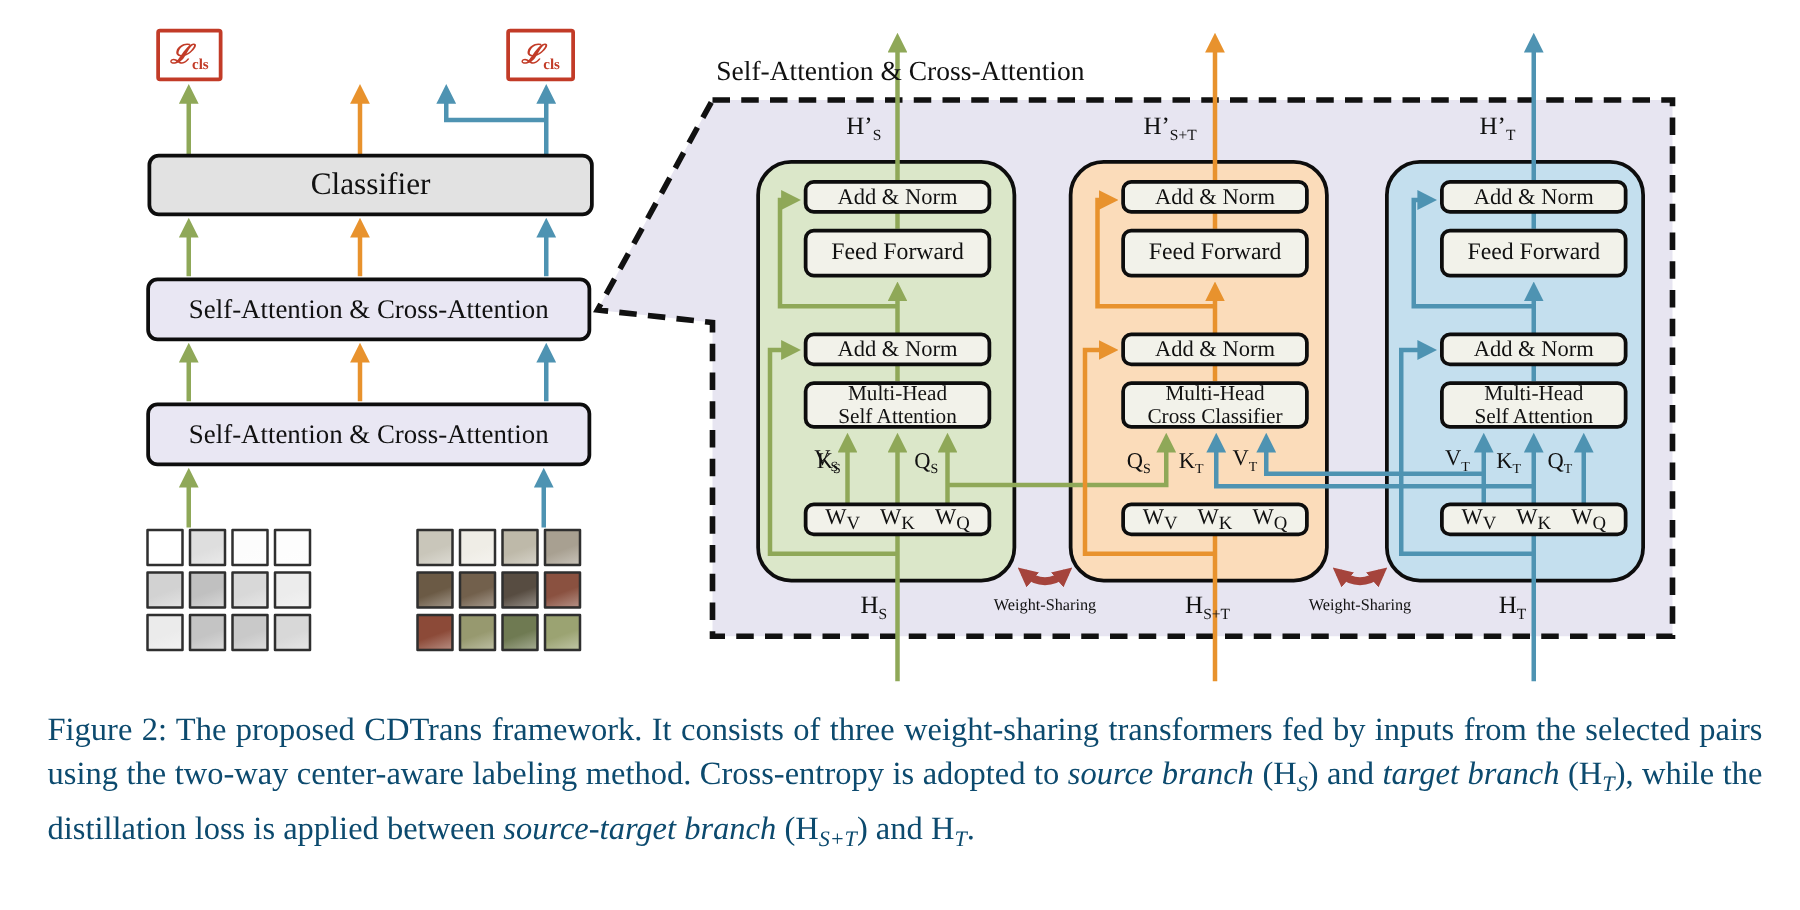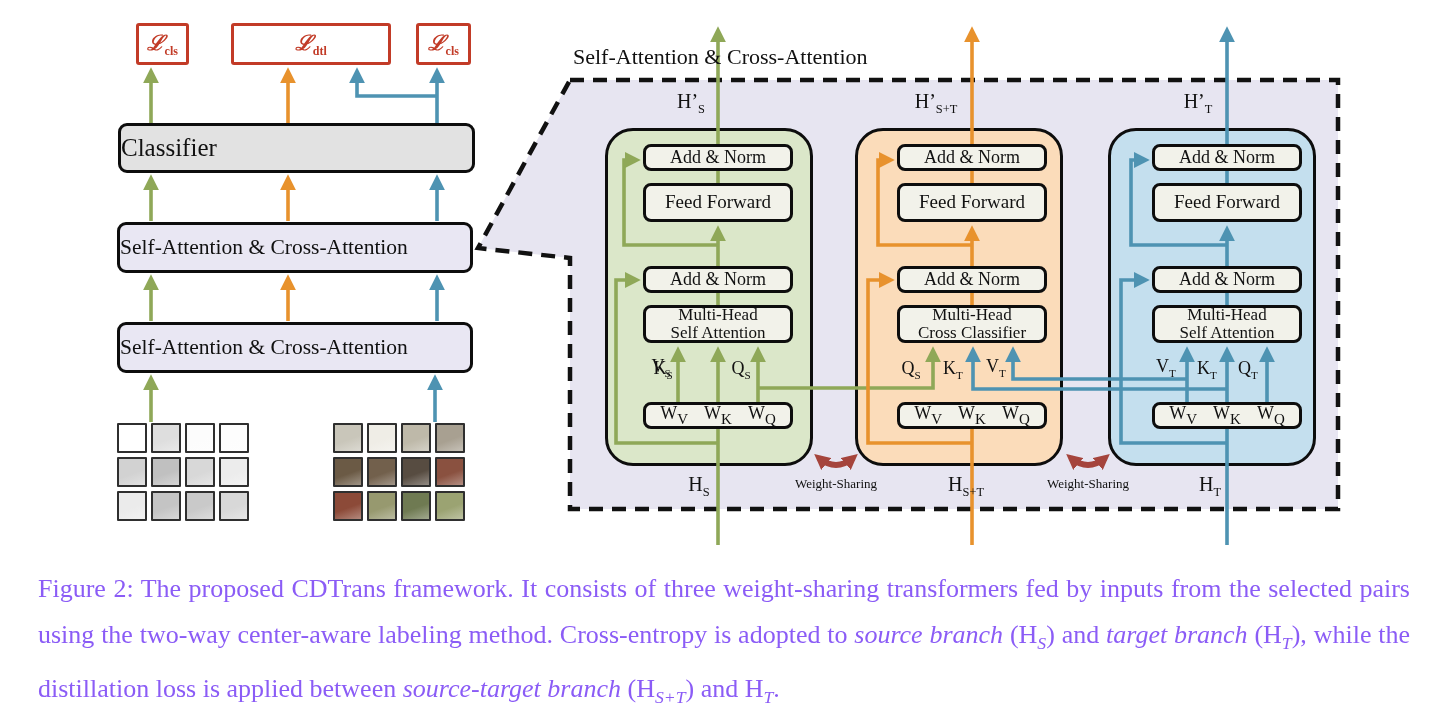--- a/index.html
+++ b/index.html
@@ -3,40 +3,40 @@
 <meta charset="utf-8">
 <style>
   * { margin:0; padding:0; box-sizing:border-box; }
   body { background:#ffffff; font-family:"Liberation Serif","DejaVu Serif",serif; }
   .stage { position:relative; width:1440px; height:728px; background:#ffffff; overflow:hidden; }
   .abs { position:absolute; }
   svg.layer { position:absolute; left:0; top:0; pointer-events:none; }
   
   .lossbox { position:absolute; top:23px; height:42px; background:#ffffff; border:3.5px solid #c23b27;
              border-radius:3px; display:flex; align-items:center; justify-content:center;
-             color:#c23b27; font-weight:bold; font-style:italic; font-size:21px; z-index:6;margin-left:11px; }
+             color:#c23b27; font-weight:bold; font-style:italic; font-size:21px; z-index:6; }
   .lossbox sub { font-size:12px; font-style:normal; font-weight:bold; transform:translateY(2px); }
   .bigbox { position:absolute; border:3.5px solid #0d0d0d; border-radius:9px; display:flex;
-            align-items:center; justify-content:flex-start; z-index:6; color:#111; }
+            align-items:center; justify-content:center; z-index:6; color:#111; }
   .grid { position:absolute; display:grid; grid-template-columns:repeat(4,30px); grid-auto-rows:30px;
           gap:4px; z-index:6; }
   .grid .cell { border:2px solid #2f2f2f; border-radius:1px; }
   
   .card { position:absolute; top:128px; width:208px; height:338px; border:3.5px solid #0d0d0d;
           border-radius:28px; z-index:2; }
   .ibox { position:absolute; width:150px; background:#f2f2ea; border:3px solid #0d0d0d; border-radius:8px;
           display:flex; flex-direction:column; align-items:center; justify-content:center;
           z-index:6; color:#111; line-height:1.08; text-align:center; }
   .lab { position:absolute; z-index:7; color:#111; white-space:nowrap; transform:translateX(-50%); }
   .lab sub, .wlab sub, .qkv sub { font-size:0.62em; }
   .qkv { position:absolute; z-index:7; color:#111; font-size:18px; transform:translateX(-50%); white-space:nowrap; }
   .wrow { display:flex; gap:16px; font-size:18px; }
   
-  .caption { position:absolute; left:38px; top:566px; width:1372px; font-size:26px; line-height:46px;
-             color:#8b5cf6; text-align:justify; z-index:8; }
+  .caption { position:absolute; left:38px; top:566px; width:1372px; font-size:26px; line-height:35px;
+             color:#0c4a6e; text-align:justify; z-index:8; }
   .caption i { font-style:italic; }
   .caption sub { font-style:italic; font-size:0.68em; }
 </style>
 </head>
 <body>
 
 <div class="stage">
 
   <svg class="layer" width="1440" height="728" style="z-index:1">
     <path d="M570,80 L1338,80 L1338,509 L570,509 L570,258 L478,248 Z" fill="#e7e5f1" stroke="#111" stroke-width="4.5" stroke-dasharray="14 9"></path>
@@ -105,23 +105,20 @@
     </g>
     <g stroke="#a5443c" stroke-width="6" fill="none">
       <path d="M819,458 Q836,472 853,458" marker-start="url(#ah-r)" marker-end="url(#ah-r)"></path>
       <path d="M1071,458 Q1088,472 1105,458" marker-start="url(#ah-r)" marker-end="url(#ah-r)"></path>
     </g>
   </svg>
 
   <div class="lossbox" style="left:125px; width:53px;">
     <span>ℒ<sub>cls</sub></span>
     </div>
-  <div class="lossbox" style="left:220px; width:160px;">
-    <span>ℒ<sub>dtl</sub></span>
-    </div>
   <div class="lossbox" style="left:405px; width:55px;">
     <span>ℒ<sub>cls</sub></span>
     </div>
 
   <div class="bigbox" style="left:118px; top:123px; width:357px; height:50px; background:#e2e2e2; font-size:25px;">
     <span>Classifier</span>
     </div>
 
   <div class="bigbox" style="left:117px; top:222px; width:356px; height:51px; background:#e9e7f3; font-size:21.5px;">
     <span>Self-Attention &amp; Cross-Attention</span>

